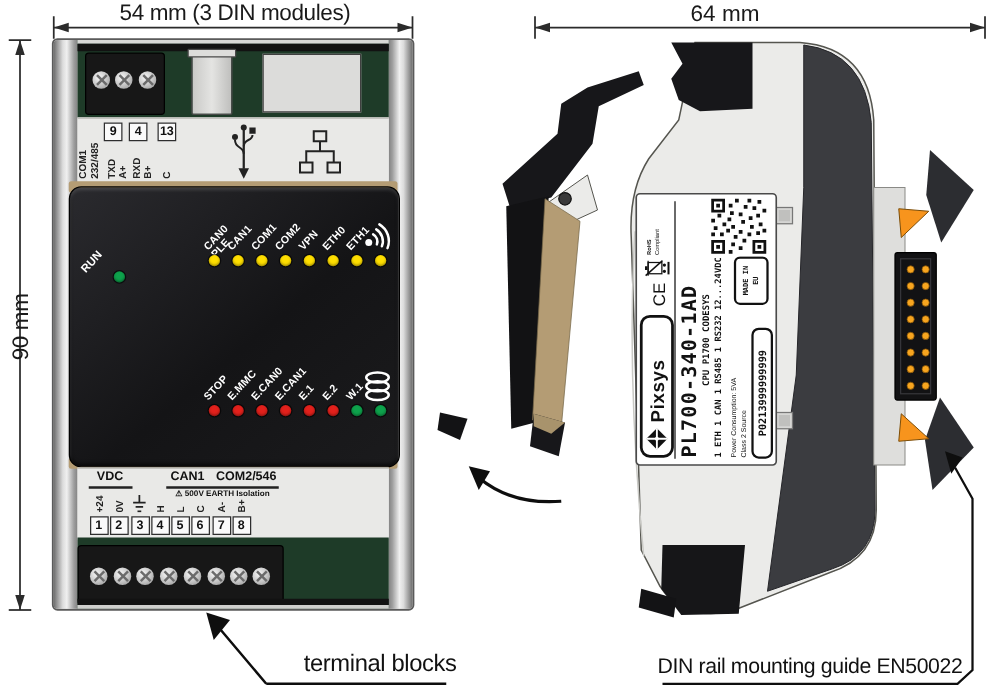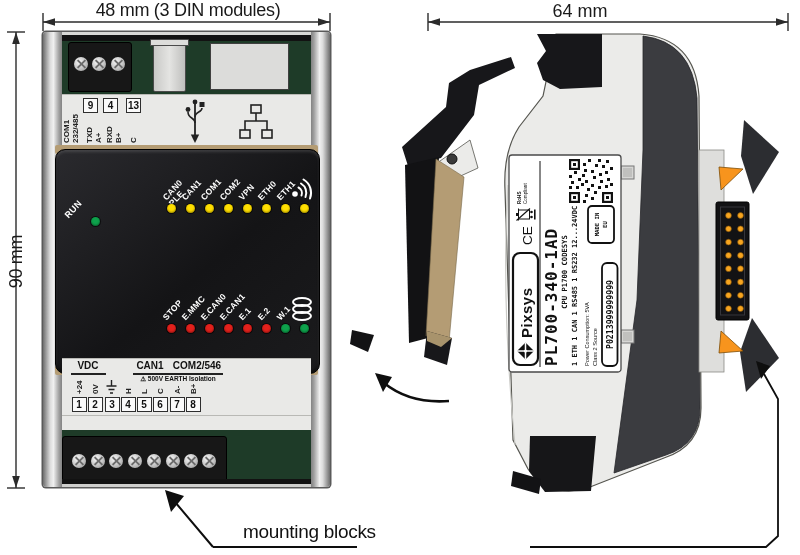--- a/index.html
+++ b/index.html
@@ -24,21 +24,21 @@
   .tb-top{left:6px;top:10px;width:62px;height:48px;}
   .tb-bot{left:0px;top:6px;width:163px;height:46px;}
   .screw{position:absolute;width:14px;height:14px;border-radius:50%;background:radial-gradient(circle at 38% 35%,#f7f7f7,#c2c2c2 55%,#8d8d8d);}
   .screw::before,.screw::after{content:"";position:absolute;left:1.5px;top:6px;width:11px;height:2px;background:#6b6b6b;}
   .screw::before{transform:rotate(45deg);} .screw::after{transform:rotate(-45deg);}
   .usb-cover{position:absolute;left:91px;top:9px;width:31px;height:49px;background:linear-gradient(90deg,#c9c9c7,#e4e4e2 50%,#bfbfbd);border:1px solid #4a4a4a;border-radius:2px;}
   .usb-cover::before{content:"";position:absolute;left:-4px;top:-3px;width:37px;height:5px;background:#dddddb;border:1px solid #4a4a4a;border-radius:1px;}
   .eth-port{position:absolute;left:148px;top:11px;width:77px;height:45px;background:#dcdcda;border:1px solid #3f3f3f;}
   .strip{position:absolute;left:19px;width:249px;background:#e9e9e7;}
   .strip-top{top:62px;height:52px;border-top:1px solid #b9b9b5;border-bottom:1px solid #b9b9b5;}
-  .strip-bot{top:326px;height:56px;border-top:1px solid #b9b9b5;border-bottom:1px solid #b9b9b5;}
+  .strip-bot{top:342px;height:56px;border-top:1px solid #b9b9b5;border-bottom:1px solid #b9b9b5;}
   .vrot{position:absolute;transform-origin:0 0;transform:rotate(-90deg);font-weight:bold;font-size:8px;color:#222;white-space:nowrap;line-height:9px;}
   .tnum{position:absolute;width:13px;height:13px;border:1.5px solid #2e2e2e;background:#fafafa;color:#111;font-size:10px;font-weight:bold;text-align:center;line-height:13px;}
   .tan{position:absolute;left:12px;width:263px;height:9px;background:#b49c74;border-radius:2px;}
   .tan-t{top:113px;} .tan-b{top:334px;}
   .panel{position:absolute;left:12px;top:117px;width:263px;height:223px;background:linear-gradient(140deg,#2a2a2e,#141416 55%,#1b1b1d);border:1px solid #000;border-radius:10px;box-shadow:inset 0 2px 3px rgba(255,255,255,.14), inset 0 -2px 3px rgba(0,0,0,.6);}
   .dot{position:absolute;width:9px;height:9px;border-radius:50%;box-shadow:0 0 0 1px rgba(0,0,0,.6), inset 0 -1px 2px rgba(0,0,0,.4);}
   .dlab{position:absolute;height:9px;line-height:9px;transform-origin:0 100%;transform:rotate(-47deg);font-size:8.5px;font-weight:bold;color:#fff;white-space:nowrap;letter-spacing:.2px;}
   .grp{position:absolute;top:1px;transform:translateX(-50%);font-weight:bold;font-size:10px;color:#111;white-space:nowrap;}
   .grpline{position:absolute;top:14px;height:1.5px;background:#222;}
   .iso{position:absolute;top:16px;left:116px;transform:translateX(-50%);font-size:6.5px;font-weight:bold;color:#111;white-space:nowrap;}
@@ -49,21 +49,21 @@
 
 <div class="canvas">
 
   <svg class="abs" style="left:38px;top:6px" width="300" height="26" viewBox="0 0 300 26">
     <line x1="5" y1="16" x2="292" y2="16" stroke="#2b2b2b" stroke-width="1.4"></line>
     <line x1="5" y1="7" x2="5" y2="25" stroke="#2b2b2b" stroke-width="1.4"></line>
     <line x1="292" y1="7" x2="292" y2="25" stroke="#2b2b2b" stroke-width="1.4"></line>
     <polygon points="5,16 17,12.2 17,19.8" fill="#2b2b2b"></polygon>
     <polygon points="292,16 280,12.2 280,19.8" fill="#2b2b2b"></polygon>
   </svg>
-  <div class="dimtext" style="left:188px;top:0;transform:translateX(-50%)">48 mm (3 DIN modules)</div>
+  <div class="dimtext" style="left:188px;top:0;transform:translateX(-50%)">54 mm (3 DIN modules)</div>
 
   <svg class="abs" style="left:4px;top:26px" width="24" height="470" viewBox="0 0 24 470">
     <line x1="12" y1="6" x2="12" y2="462" stroke="#2b2b2b" stroke-width="1.4"></line>
     <line x1="3" y1="6" x2="21" y2="6" stroke="#2b2b2b" stroke-width="1.4"></line>
     <line x1="3" y1="462" x2="21" y2="462" stroke="#2b2b2b" stroke-width="1.4"></line>
     <polygon points="12,6 8.2,18 15.8,18" fill="#2b2b2b"></polygon>
     <polygon points="12,462 8.2,450 15.8,450" fill="#2b2b2b"></polygon>
   </svg>
   <div class="dimtext" style="left:-11px;top:251px;width:55px;text-align:center;transform:rotate(-90deg)">90 mm</div>
 
@@ -211,21 +211,21 @@
       </div>
       <div class="blackbar-b"></div>
       <div class="edgelight-b"></div>
     </div>
   </div>
 
   <svg class="abs" style="left:155px;top:485px" width="215" height="70" viewBox="0 0 215 70">
     <path d="M58,62 H202 M58,62 L20,17" stroke="#0e0e0e" stroke-width="2" fill="none"></path>
     <polygon points="10,5 29,11 16,27" fill="#0e0e0e"></polygon>
   </svg>
-  <div class="annot" style="left:243px;top:521px">mounting blocks</div>
+  <div class="annot" style="left:243px;top:521px">terminal blocks</div>
 
   <svg class="abs" style="left:340px;top:0" width="460" height="555" viewBox="340 0 460 555">
 
     <g>
       <line x1="428" y1="22" x2="788" y2="22" stroke="#2b2b2b" stroke-width="1.4"></line>
       <line x1="428" y1="13" x2="428" y2="31" stroke="#2b2b2b" stroke-width="1.4"></line>
       <line x1="788" y1="13" x2="788" y2="31" stroke="#2b2b2b" stroke-width="1.4"></line>
       <polygon points="428,22 440,18.2 440,25.8" fill="#2b2b2b"></polygon>
       <polygon points="788,22 776,18.2 776,25.8" fill="#2b2b2b"></polygon>
       <text x="580" y="17" text-anchor="middle" font-size="18" fill="#1a1a1a">64 mm</text>
@@ -368,14 +368,15 @@
           <rect x="17" y="41" width="3" height="3"></rect>
       </g>
     </g>
 
     <g>
       <path d="M 530,547 L 766,547 L 778,536 L 778,399 L 764,374" stroke="#0e0e0e" stroke-width="1.8" fill="none"></path>
       <polygon points="756,361 770,366 761,379" fill="#0e0e0e"></polygon>
     </g>
   </svg>
 
+  <div class="annot" style="left:526px;top:523px;font-size:17px">DIN rail mounting guide EN50022</div>
 
 </div>
 
 </body></html>

